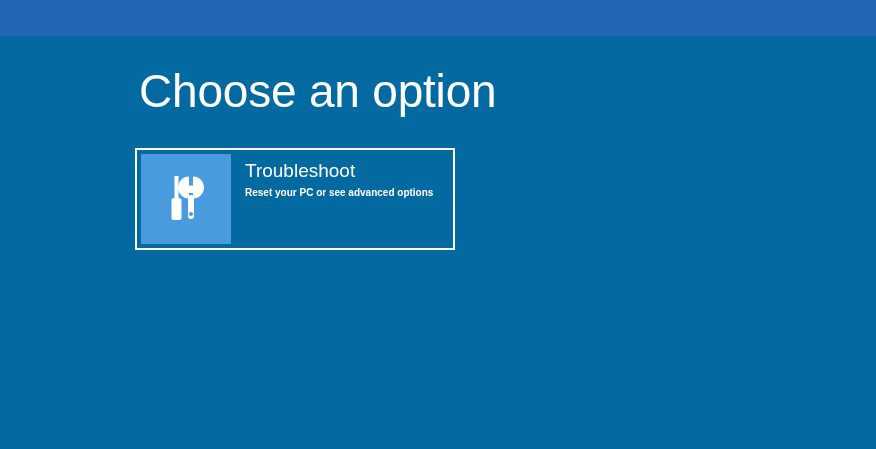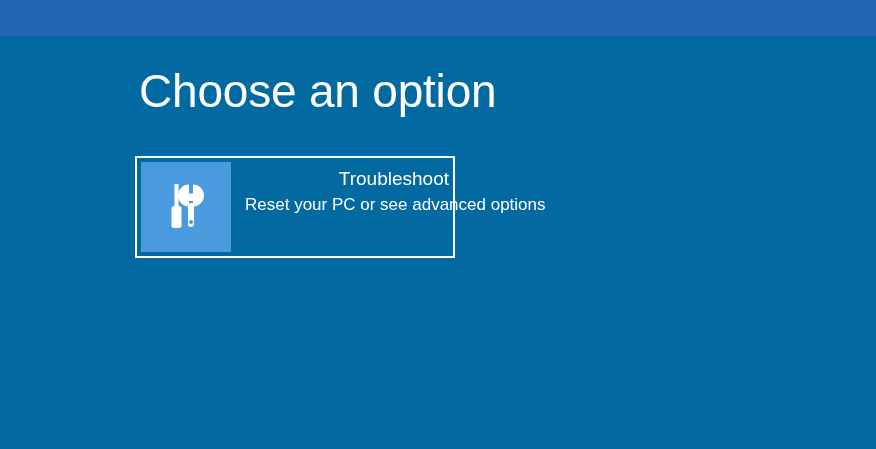--- a/index.html
+++ b/index.html
@@ -33,23 +33,22 @@
     line-height: 1.0;
     letter-spacing: -0.2px;
     color: #ffffff;
     white-space: nowrap;
   }
 
   
   #options-list {
     position: absolute;
     left: 135px;
-    top: 120px;
+    top: 112px;
     width: 330px;
-    text-align: right;
   }
 
   .option-row {
     position: relative;
     display: flex;
     align-items: flex-start;
     box-sizing: border-box;
     width: 320px;
     padding: 4px;
     border: 2px solid transparent;
@@ -79,22 +78,22 @@
   .option-title {
     font-size: 19px;
     font-weight: 300;
     line-height: 1.15;
     color: #ffffff;
     white-space: nowrap;
   }
 
   .option-sub {
     margin-top: 5px;
-    font-size: 17px;
-    font-weight: 400;
+    font-size: 10px;
+    font-weight: 700;
     line-height: 1.2;
     color: #ffffff;
     white-space: nowrap;
   }
 
   .icon-svg {
     display: block;
   }
 </style>
 </head>

